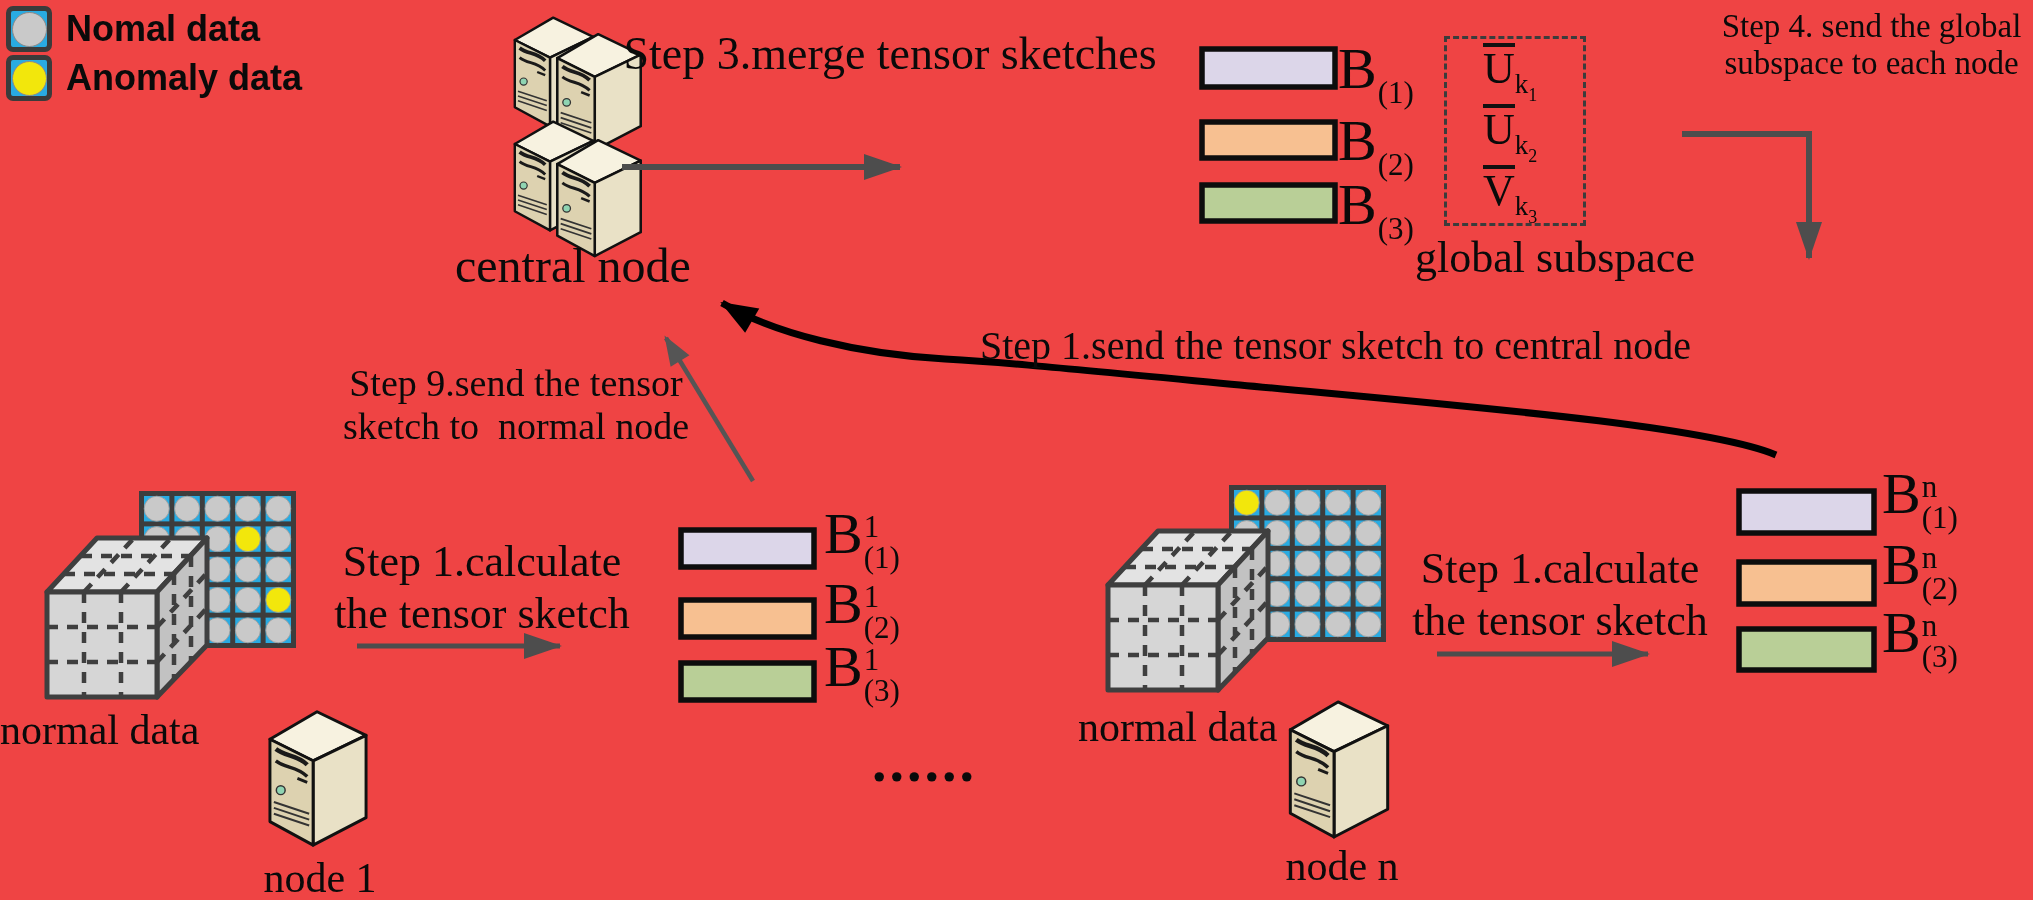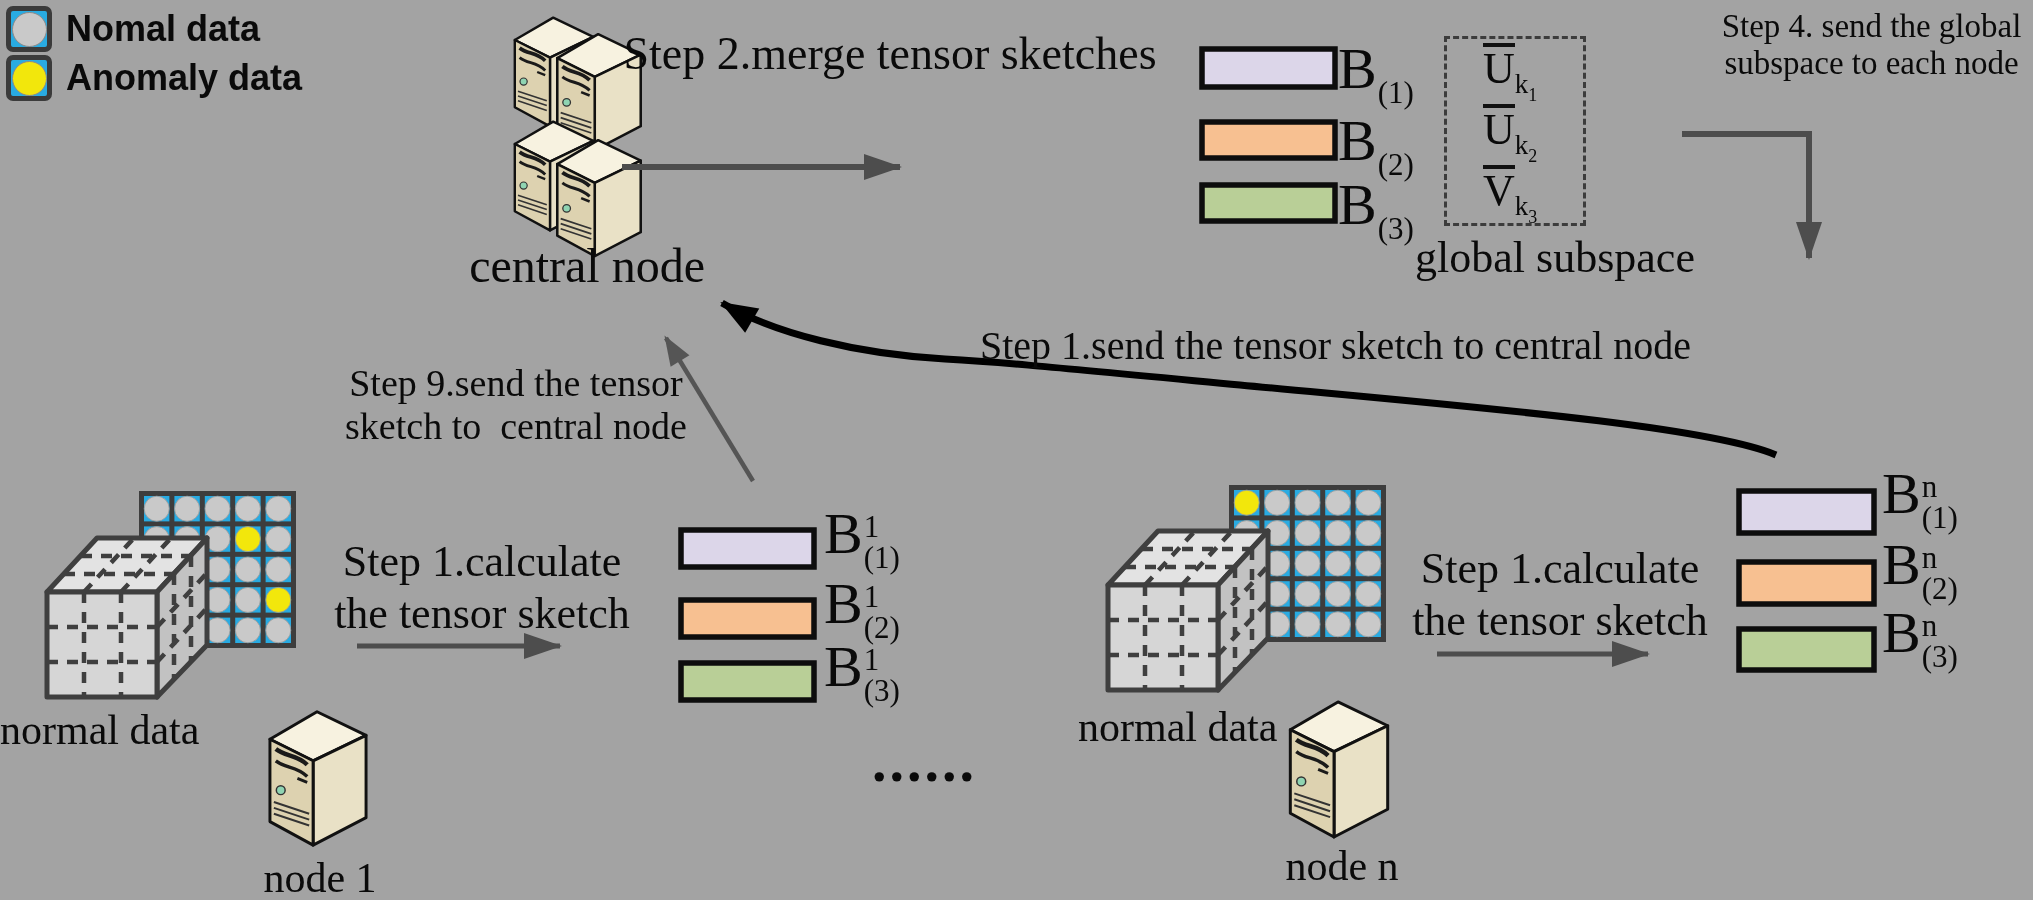--- a/index.html
+++ b/index.html
@@ -1,16 +1,16 @@
 <!DOCTYPE html>
 <html><head>
 <meta charset="utf-8">
 <style>
   html,body{margin:0;padding:0;background:#fff;}
-  #canvas{position:relative;width:2033px;height:900px;background:#a3a3a3;overflow:hidden;
+  #canvas{position:relative;width:2033px;height:900px;background:#ef4444;overflow:hidden;
           font-family:"Liberation Serif","DejaVu Serif",serif;color:#0a0a0a;}
   #shapes{position:absolute;left:0;top:0;width:2033px;height:900px;}
   .abs{position:absolute;}
   .ctr{text-align:center;}
   
   .legend-item{position:absolute;display:flex;align-items:center;gap:14px;
                font-family:"Liberation Sans","DejaVu Sans",sans-serif;font-size:36px;font-weight:600;}
   .legend-swatch{width:36px;height:36px;border:5px solid #3b3b3b;border-radius:7px;
                  display:flex;align-items:center;justify-content:center;}
   .legend-dot{width:33px;height:33px;border-radius:50%;border:1px solid #8a8a8a;}
@@ -186,41 +186,41 @@
     <span>Nomal data</span>
   </div>
   <div class="legend-item" style="left:6px;top:55px;">
     <span class="legend-swatch" style="background:#29abe2;">
         <span class="legend-dot" style="background:#f2e70c;"></span>
       </span>
     <span>Anomaly data</span>
   </div>
 
   <div class="abs steptxt ctr" style="left:575px;top:28px;width:630px;font-size:46px;">
-    <div>Step 2.merge tensor sketches</div>
+    <div>Step 3.merge tensor sketches</div>
   </div>
   <div class="abs steptxt ctr" style="left:1658px;top:8px;width:427px;font-size:33px;">
     <div>Step 4. send the global</div>
     <div>subspace to each node</div>
   </div>
   <div class="abs" style="left:980px;top:322px;width:740px;font-size:40px;">Step 1.send the tensor sketch to central node</div>
   <div class="abs steptxt ctr" style="left:336px;top:362px;width:360px;font-size:38px;">
     <div>Step 9.send the tensor</div>
-    <div class="pre">sketch to  central node</div>
+    <div class="pre">sketch to  normal node</div>
   </div>
   <div class="abs steptxt ctr" style="left:314px;top:536px;width:336px;font-size:44px;line-height:1.18;">
     <div>Step 1.calculate</div>
     <div>the tensor sketch</div>
   </div>
   <div class="abs steptxt ctr" style="left:1392px;top:543px;width:336px;font-size:44px;line-height:1.18;">
     <div>Step 1.calculate</div>
     <div>the tensor sketch</div>
   </div>
 
-  <div class="abs" style="left:455px;top:238px;width:250px;font-size:48px;text-align:right;">central node</div>
+  <div class="abs" style="left:455px;top:238px;width:250px;font-size:48px;text-align:left;">central node</div>
   <div class="abs" style="left:0px;top:706px;font-size:42px;">normal data</div>
   <div class="abs" style="left:1078px;top:703px;font-size:42px;">normal data</div>
   <div class="abs ctr" style="left:250px;top:854px;width:140px;font-size:42px;">node 1</div>
   <div class="abs ctr" style="left:1272px;top:842px;width:140px;font-size:42px;">node n</div>
   <div class="abs" style="left:872px;top:728px;font-size:58px;font-weight:bold;letter-spacing:3px;">......</div>
 
   <div class="gsbox">
     <div class="gsitem"><span class="gbase">U</span><span class="gsub">k</span><span class="gsubsub">1</span></div>
     <div class="gsitem"><span class="gbase">U</span><span class="gsub">k</span><span class="gsubsub">2</span></div>
     <div class="gsitem"><span class="gbase">V</span><span class="gsub">k</span><span class="gsubsub">3</span></div>

